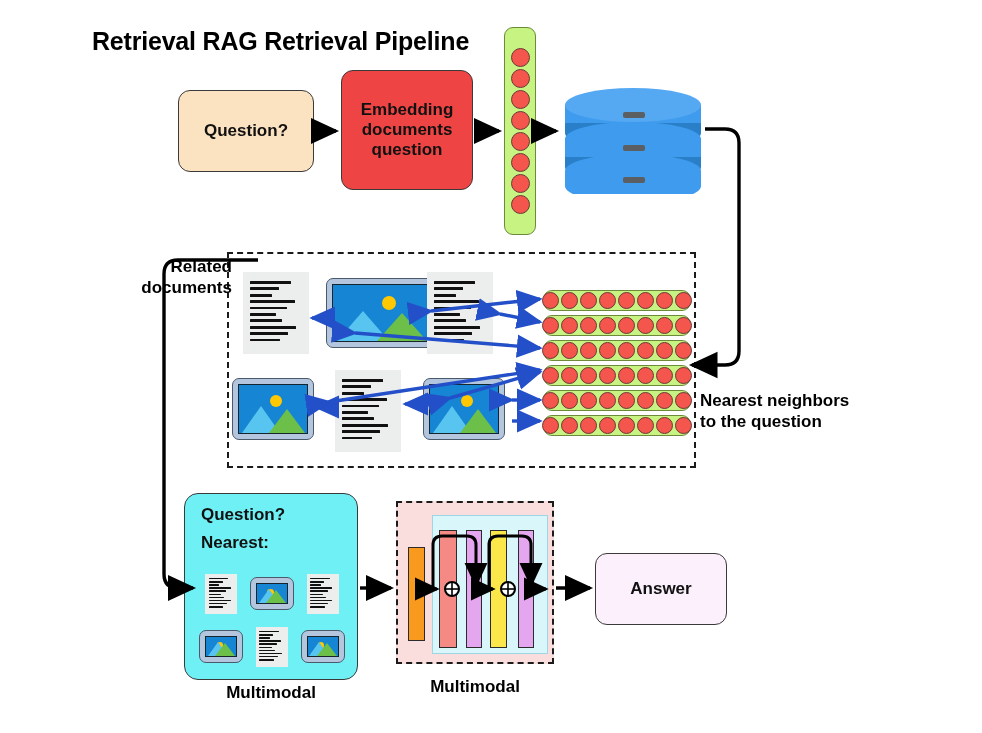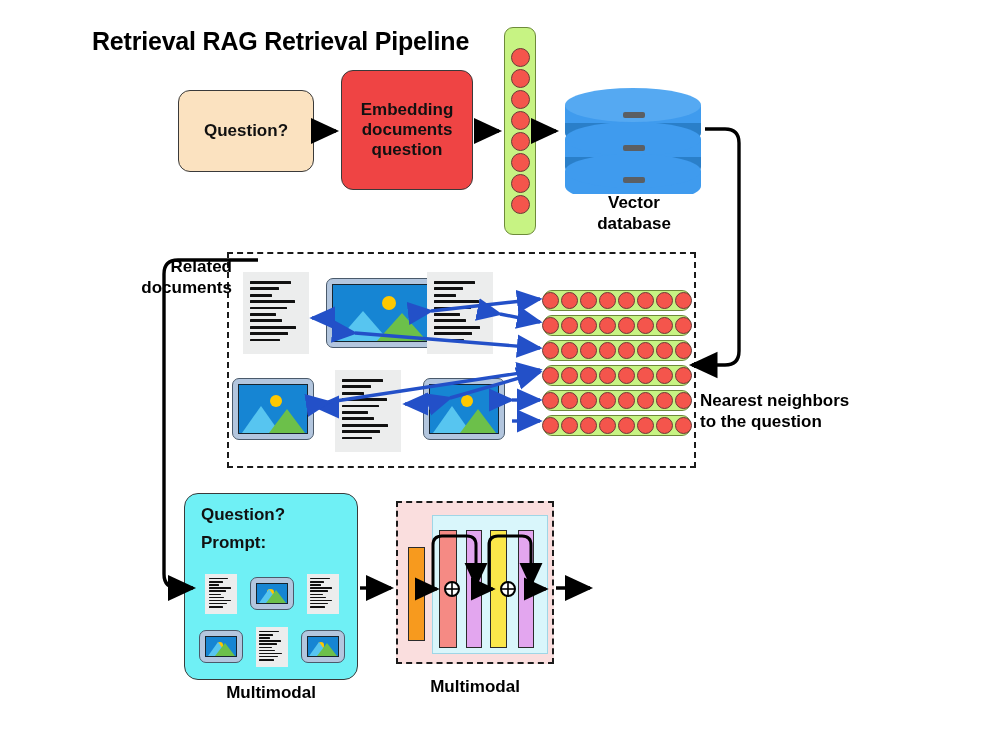--- a/index.html
+++ b/index.html
@@ -141,24 +141,20 @@
         <path d="M4 78 v10 a68 17 0 0 0 136 0 v-10 z" fill="#2a7fc9"></path>
         <path d="M4 92 v15 a68 17 0 0 0 136 0 v-15 z" fill="#3f9bee"></path>
         <ellipse cx="72" cy="92" rx="68" ry="17" fill="#3f9bee"></ellipse>
         <rect x="62" y="33" width="22" height="6" rx="2" fill="#5b5f63"></rect>
         <rect x="62" y="66" width="22" height="6" rx="2" fill="#5b5f63"></rect>
         <rect x="62" y="98" width="22" height="6" rx="2" fill="#5b5f63"></rect>
       </g>
     </svg>
   </div>
 
-  <div class="abs lab lab-vdb">
-    <div>Vector</div>
-    <div>database</div>
-  </div>
 
   <div class="abs dashed-region"></div>
 
   <div class="abs lab lab-nn">
     <div>Nearest neighbors</div>
     <div>to the question</div>
   </div>
 
   <div class="abs lab lab-related">
     <div>Related</div>
@@ -292,21 +288,21 @@
       <span class="vdot" style="background: rgb(244, 85, 76);"></span>
       <span class="vdot" style="background: rgb(244, 85, 76);"></span>
       <span class="vdot" style="background: rgb(244, 85, 76);"></span>
       <span class="vdot" style="background: rgb(244, 85, 76);"></span>
       <span class="vdot" style="background: rgb(244, 85, 76);"></span>
       <span class="vdot" style="background: rgb(244, 85, 76);"></span>
     </div>
 
   <div class="abs box-prompt" style="background: rgb(111, 240, 245);">
     <div class="abs prompt-q">Question?</div>
-    <div class="abs prompt-c">Prompt:</div>
+    <div class="abs prompt-c">Nearest:</div>
     <div class="prompt-grid" id="prompt-grid">
         <div>
           <div class="docicon" style="width: 32px; height: 40px;">
             <i style="left: 3.2px; top: 4.4px; width: 19.968px; height: 1.6px;"></i>
             <i style="left: 3.2px; top: 7.52px; width: 14.08px; height: 1.6px;"></i>
             <i style="left: 3.2px; top: 10.64px; width: 10.752px; height: 1.6px;"></i>
             <i style="left: 3.2px; top: 13.76px; width: 22.016px; height: 1.6px;"></i>
             <i style="left: 3.2px; top: 16.88px; width: 17.92px; height: 1.6px;"></i>
             <i style="left: 3.2px; top: 20px; width: 12.8px; height: 1.6px;"></i>
             <i style="left: 3.2px; top: 23.12px; width: 15.872px; height: 1.6px;"></i>
@@ -383,20 +379,23 @@
     <div class="bar" id="llm-bar-0" style="left: 41px; top: 27px; width: 18px; height: 118px; background: rgb(245, 138, 132);"></div>
     <div class="bar" id="llm-bar-1" style="left: 68px; top: 27px; width: 16px; height: 118px; background: rgb(227, 166, 239);"></div>
     <div class="bar" id="llm-bar-2" style="left: 92px; top: 27px; width: 17px; height: 118px; background: rgb(251, 231, 74);"></div>
     <div class="bar" id="llm-bar-3" style="left: 120px; top: 27px; width: 16px; height: 118px; background: rgb(227, 166, 239);"></div>
   </div>
 
   <div class="abs lab lab-llm">
     <div>Multimodal</div>
   </div>
 
+  <div class="abs box box-answer" style="background: rgb(251, 240, 251);">
+    <span>Answer</span>
+  </div>
 
   <svg class="overlay">
     <defs>
       <marker id="ah" markerWidth="9" markerHeight="9" refX="7.5" refY="4.5" orient="auto">
         <path d="M0,0.6 L8.4,4.5 L0,8.4 z" fill="#000"></path>
       </marker>
       <marker id="ahb" markerWidth="8" markerHeight="8" refX="6.8" refY="4" orient="auto">
         <path d="M0,0.6 L7.6,4 L0,7.4 z" fill="#2350c8"></path>
       </marker>
       <marker id="ahb2" markerWidth="8" markerHeight="8" refX="6.8" refY="4" orient="auto">

